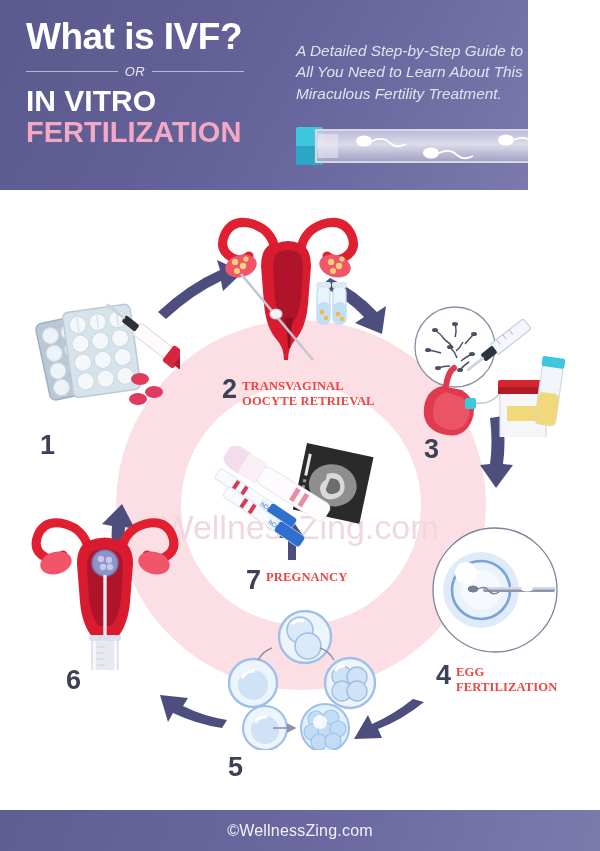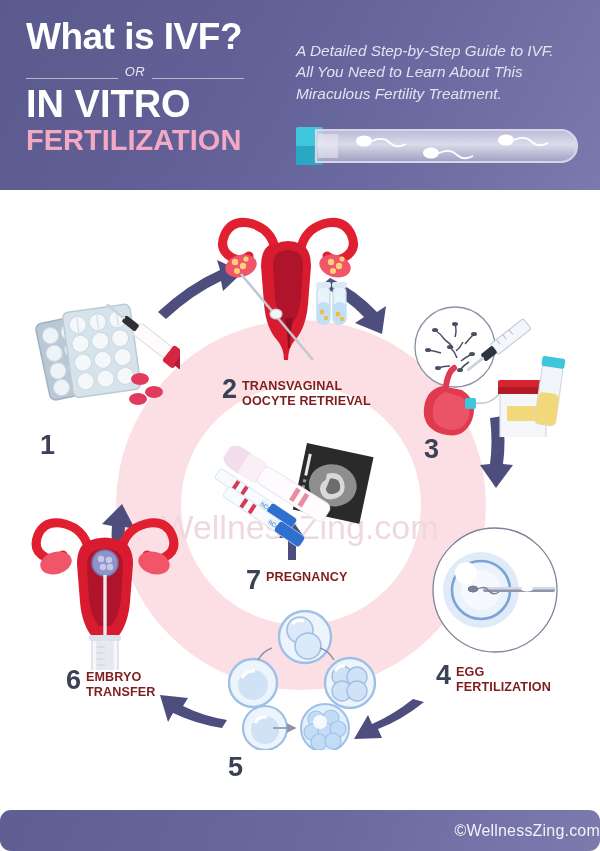--- a/index.html
+++ b/index.html
@@ -5,34 +5,34 @@
   html,body{margin:0;padding:0;}
   body{
     width:600px;height:851px;overflow:hidden;
     font-family:"Liberation Sans",sans-serif;
     background:#ffffff;
   }
   .page{position:relative;width:600px;height:851px;overflow:hidden;background:#fff;}
 
   
   .header{
-    position:absolute;left:0;top:0;width:600px;height:190px;
+    position:absolute;left:0;top:0;width:528px;height:190px;
     background:linear-gradient(120deg,#5b5a8e 0%,#615f95 35%,#6a6aa0 65%,#7b79ad 100%);
     overflow:hidden;
   }
   .header-left{position:absolute;left:26px;top:18px;width:250px;}
   .title-main{
     font-size:37px;font-weight:bold;color:#ffffff;letter-spacing:-0.5px;
     line-height:1.0;margin:0;white-space:nowrap;
   }
-  .or-row{display:flex;align-items:flex-end;margin:9px 0 6px 0;width:218px;}
+  .or-row{display:flex;align-items:center;margin:9px 0 6px 0;width:218px;}
   .or-line{flex:1;height:1px;background:rgba(255,255,255,.55);}
   .or-text{font-size:13px;color:#e9e7f3;font-style:italic;padding:0 7px;letter-spacing:.5px;}
   .title-sub1{
-    font-size:38px;font-weight:bold;color:#ffffff;letter-spacing:0px;
+    font-size:30px;font-weight:bold;color:#ffffff;letter-spacing:0px;
     line-height:1.05;margin:0;white-space:nowrap;
   }
   .title-sub2{
     font-size:29px;font-weight:bold;color:#f3a9c4;letter-spacing:0px;
     line-height:1.08;margin:0;white-space:nowrap;
   }
   .header-right{position:absolute;left:281px;top:25px;width:308px;}
   .subtitle{
     font-size:15.4px;line-height:1.38;color:#e3e1f0;font-style:italic;margin:15px;
   }
@@ -55,38 +55,38 @@
     font-family:"Liberation Sans",sans-serif;
   }
 
   
   .step{position:absolute;display:flex;align-items:flex-start;}
   .step .num{
     font-size:27px;font-weight:bold;color:#3b4256;line-height:0.96;margin-right:5px;
     font-family:"Liberation Sans",sans-serif;
   }
   .step .txt{
-    font-size:12.6px;font-weight:bold;color:#7f1d1d;line-height:1.18;
-    letter-spacing:.1px;text-transform:uppercase;padding-top:2px;
+    font-size:12.6px;font-weight:bold;color:#ef4444;line-height:1.18;
+    letter-spacing:.1px;text-transform:uppercase;padding-top:2px;font-family:Liberation Serif, serif;
   }
   .step.center .txt{text-align:center;}
 
   #step1{left:40px;top:243px;}
   #step2{left:222px;top:187px;}
   #step3{left:424px;top:247px;}
   #step4{left:436px;top:473px;}
   #step5{left:228px;top:565px;}
   #step6{left:66px;top:478px;}
   #step7{left:246px;top:378px;}
 
   
   .footer{
     position:absolute;left:0;top:810px;width:600px;height:41px;
     background:linear-gradient(110deg,#5f5e93 0%,#6b69a0 55%,#7c7aad 100%);
-    display:flex;align-items:center;justify-content:flex-end;border-radius:11px;
+    display:flex;align-items:center;justify-content:center;
   }
   .footer-text{font-size:16px;color:#f2f1f8;letter-spacing:.2px;}
 
   svg{display:block;}
   .ill{position:absolute;}
 </style>
 </head>
 <body>
 
 <div class="page">
@@ -458,24 +458,20 @@
         <div>FERTILIZATION</div>
       </div>
     </div>
 
     <div class="step center" id="step5">
       <div class="num">5</div>
     </div>
 
     <div class="step" id="step6">
       <div class="num">6</div>
-      <div class="txt">
-        <div>EMBRYO</div>
-        <div>TRANSFER</div>
-      </div>
     </div>
 
     <div class="step" id="step7">
       <div class="num">7</div>
       <div class="txt">
         <div>PREGNANCY</div>
       </div>
     </div>
 
   </div>

